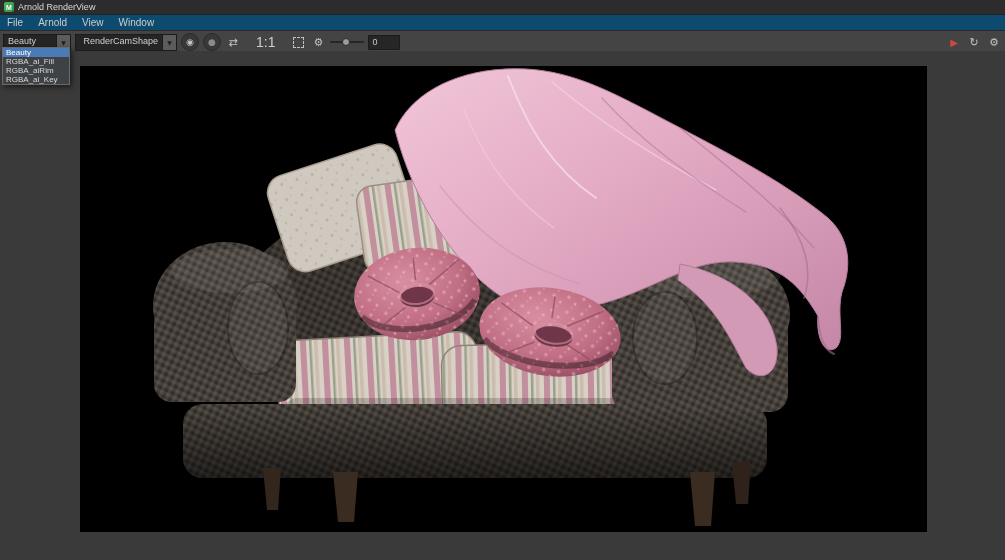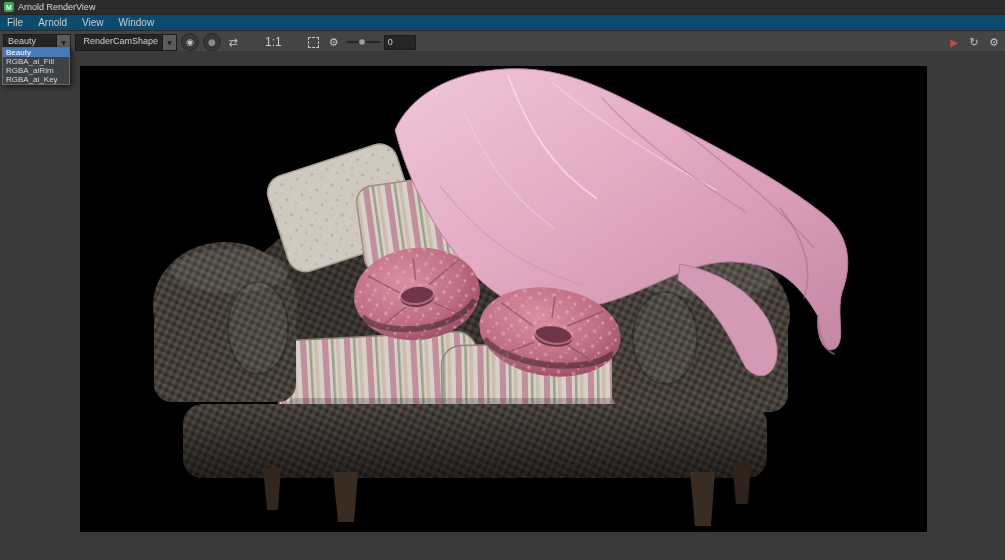--- a/index.html
+++ b/index.html
@@ -48,21 +48,21 @@
   }
   .combo.aov{width:66px;}
   .combo.cam{width:100px;text-align:right;}
   .tool-btn{
     min-width:16px;height:16px;border-radius:3px;
     display:flex;align-items:center;justify-content:center;
     color:#c3c3c3;font-size:11px;font-family:"DejaVu Sans",sans-serif;cursor:default;
   }
   .tool-btn.round{background:#383838;border:1px solid #2b2b2b;border-radius:50%;width:16px;min-width:16px;height:16px;font-size:9px;}
   .tool-btn.dim{color:#8a8a8a;}
-  .ratio{color:#cdcdcd;font-size:12px;margin:0 20px;}
+  .ratio{color:#cdcdcd;font-size:14px;margin:0 11px;}
   .crop-box{width:9px;height:9px;border:1px dashed #c3c3c3;display:block;}
   .slider{width:34px;height:16px;position:relative;}
   .slider .track{position:absolute;left:0;right:0;top:7px;height:2px;background:#262626;border-radius:1px;}
   .slider .handle{position:absolute;left:12px;top:4px;width:8px;height:8px;background:#9e9e9e;border-radius:50%;border:1px solid #2a2a2a;box-sizing:border-box;}
   .value-box{
     width:24px;height:13px;background:#262626;border:1px solid #1b1b1b;
     color:#cccccc;font-size:9px;padding:0 3px;font-family:"Liberation Sans",sans-serif;
   }
   .spacer{flex:1;}
   .play-glyph{color:#cf4840;font-size:10px;}

